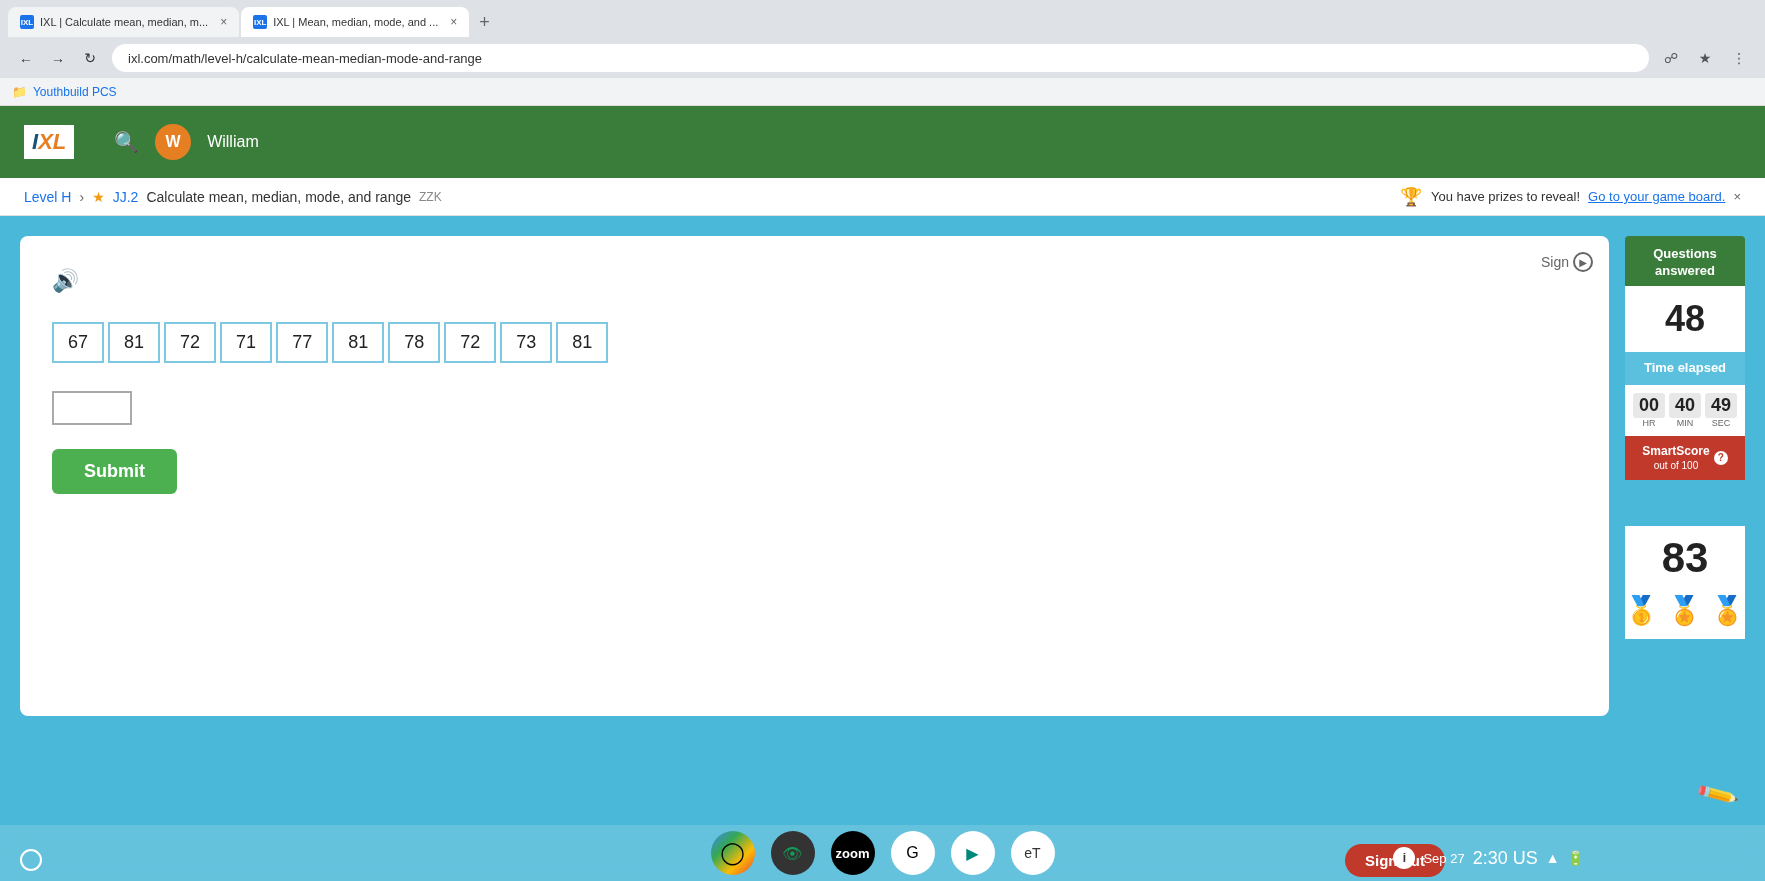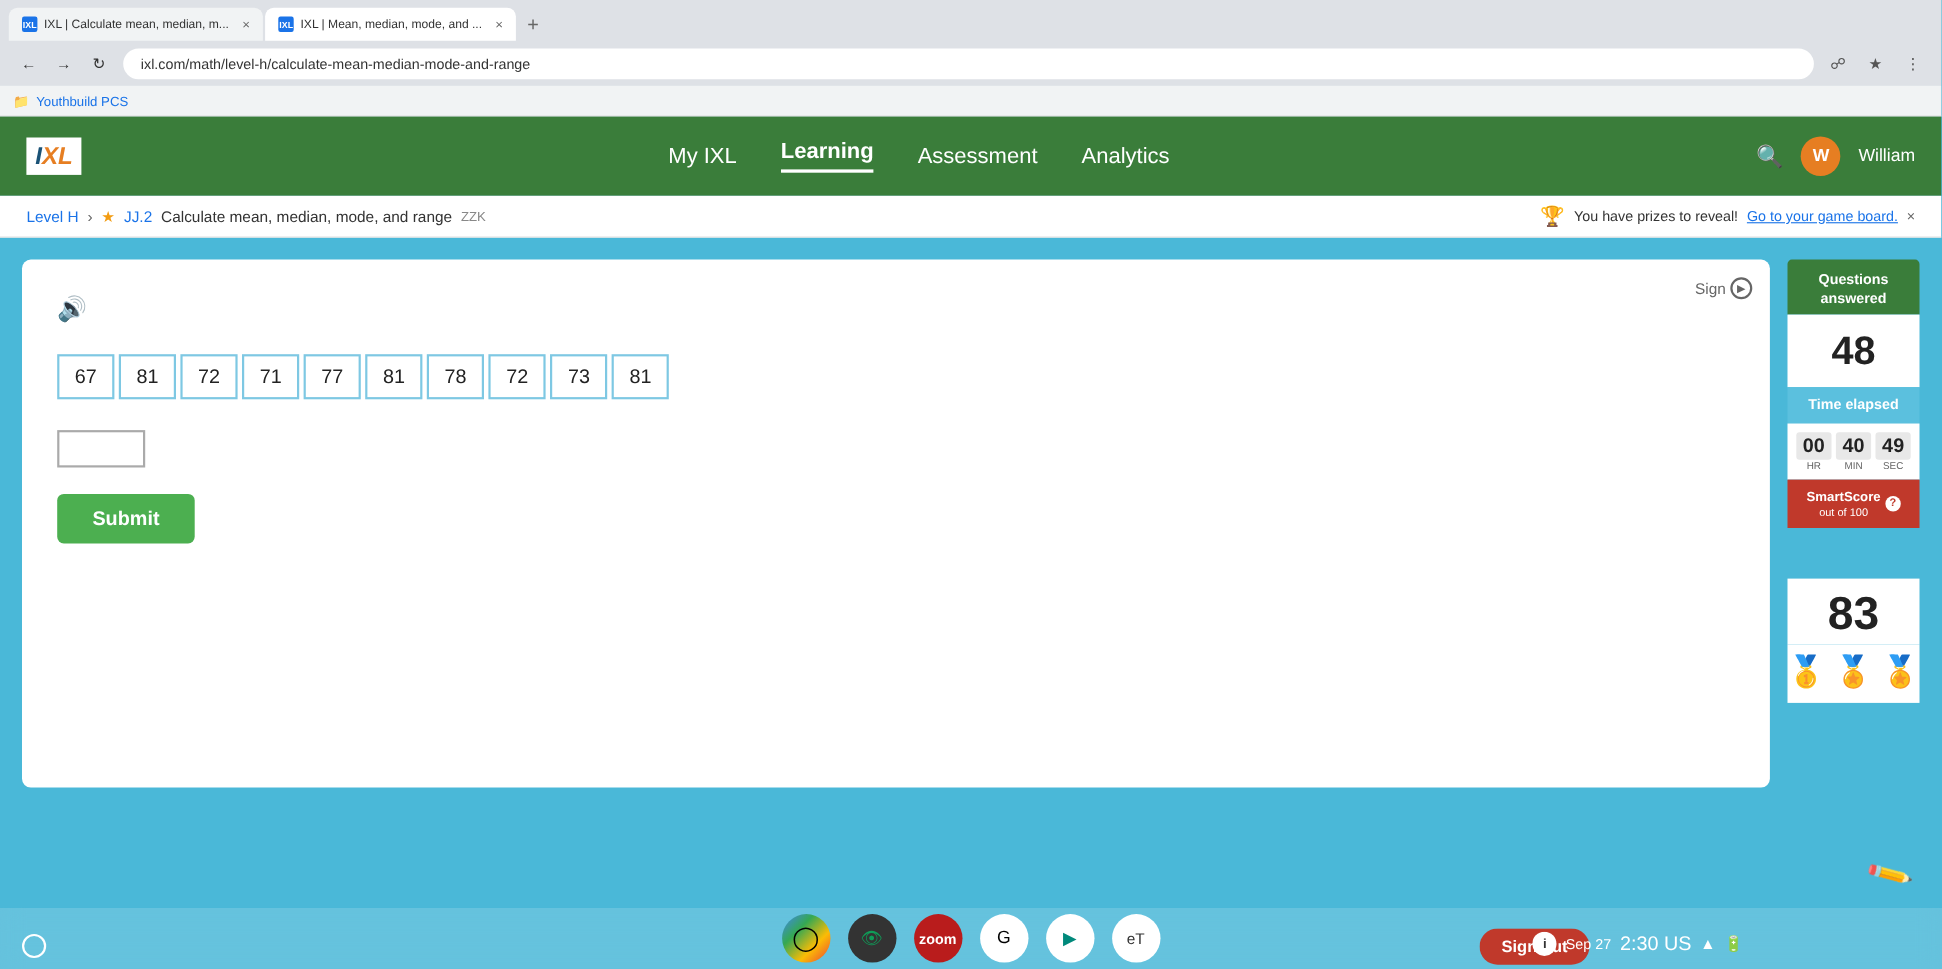--- a/index.html
+++ b/index.html
@@ -560,26 +560,20 @@
 </div>
 
 <div class="ixl-app">
 
   <div class="ixl-nav">
     <div class="ixl-logo">
       <div class="ixl-logo-box">
         <span class="ixl-logo-i">I</span>
         <span class="ixl-logo-xl">XL</span>
       </div>
-    </div>
-    <div class="ixl-nav-links">
-      <span class="ixl-nav-link">My IXL</span>
-      <span class="ixl-nav-link active">Learning</span>
-      <span class="ixl-nav-link">Assessment</span>
-      <span class="ixl-nav-link">Analytics</span>
     </div>
     <div class="ixl-nav-right">
       <span class="search-icon-nav">🔍</span>
       <div class="user-avatar">W</div>
       <span class="user-name">William</span>
     </div>
   </div>
 
   <div class="breadcrumb-bar">
     <span class="breadcrumb-link">Level H</span>
@@ -678,21 +672,21 @@
 <div class="taskbar">
 
   <div style="position:absolute; left:20px; bottom:10px; width:22px; height:22px; border-radius:50%; border:2px solid #fff;"></div>
 
   <div class="taskbar-icon" style="background: linear-gradient(135deg, #4285f4, #34a853, #fbbc05, #ea4335); border-radius:50%;">
     <span style="font-size:22px;">◯</span>
   </div>
   <div class="taskbar-icon" style="background:#333;">
     <span style="color:#0f9d58; font-size:16px;">👁</span>
   </div>
-  <div class="taskbar-icon" style="background:#b91c1c;text-align:right;">
+  <div class="taskbar-icon" style="background:#000000;text-align:right;">
     <span style="color:#fff; font-size:13px; font-weight:bold;">zoom</span>
   </div>
   <div class="taskbar-icon" style="background:#fff;">
     <span style="font-size:16px;">G</span>
   </div>
   <div class="taskbar-icon" style="background:#fff;">
     <span style="font-size:16px; color:#00897b;">▶</span>
   </div>
   <div class="taskbar-icon" style="background:#fff;">
     <span style="font-size:14px; color:#333;">eT</span>

